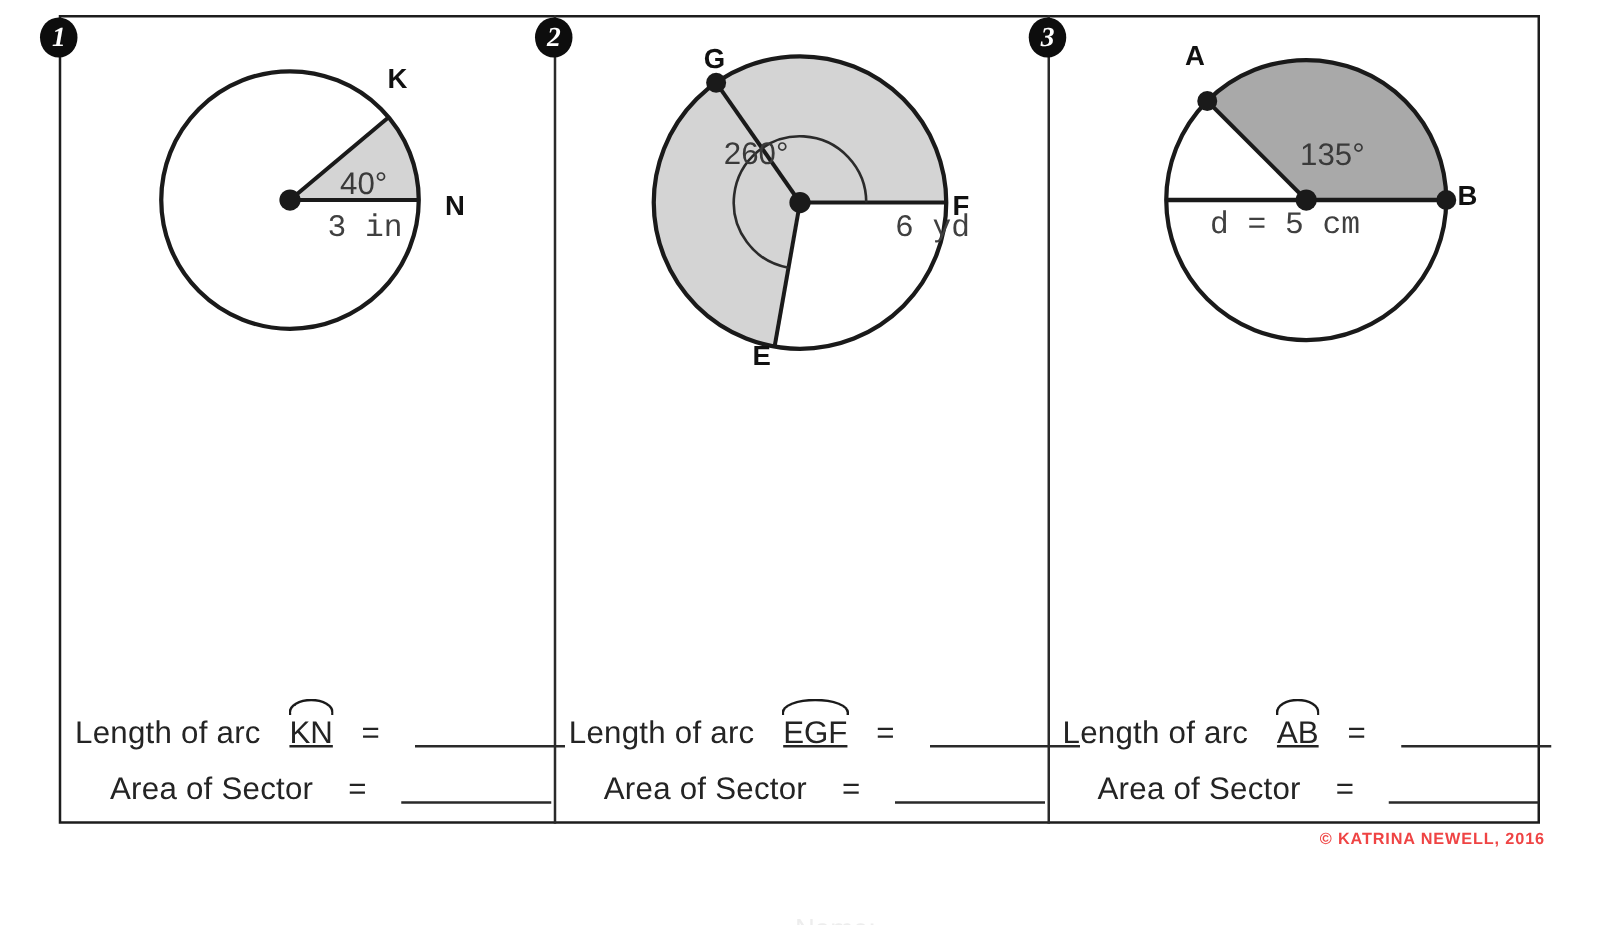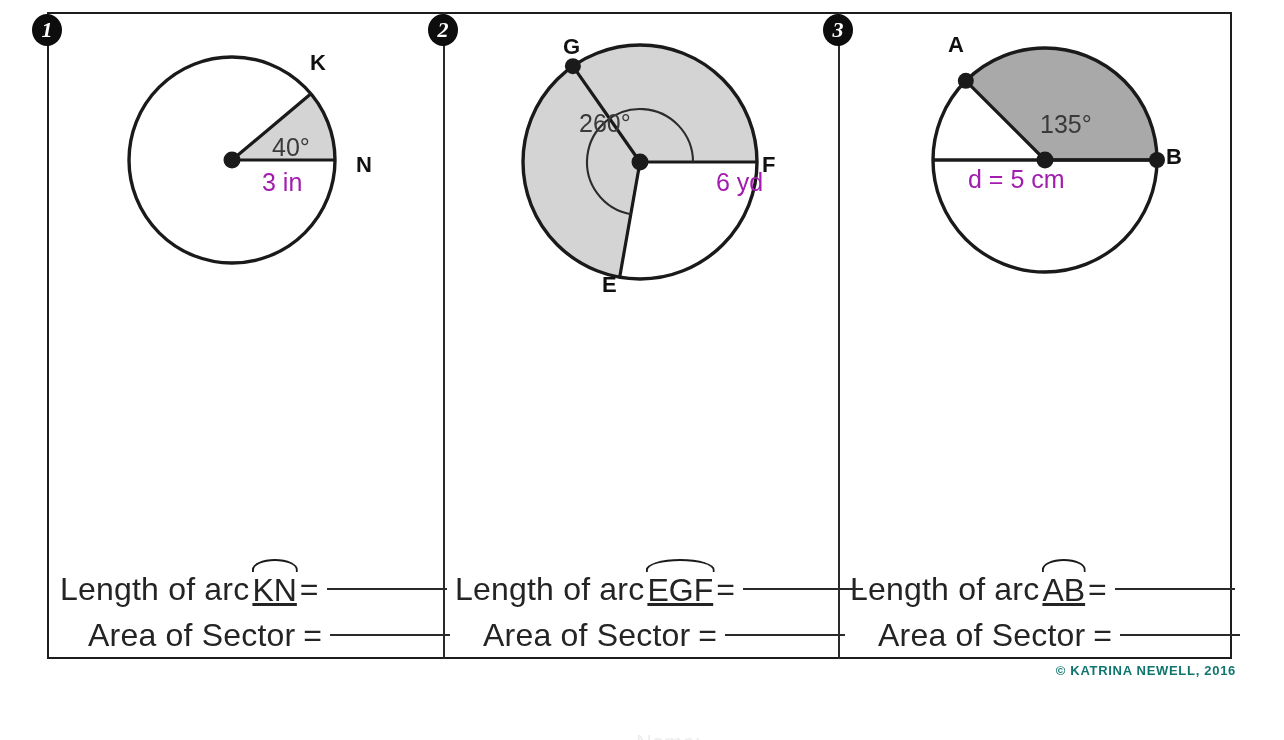--- a/index.html
+++ b/index.html
@@ -82,45 +82,46 @@
     position: absolute;
     font-family: "Liberation Sans", sans-serif;
     font-weight: bold;
     font-size: 22px;
     color: #111;
     z-index: 5;
     white-space: nowrap;
   }
   .measure-label {
     position: absolute;
-    font-family: Liberation Sans, sans-serif;
+    font-family: Liberation Mono, monospace;
     font-size: 25px;
-    color: #a21caf;
+    color: #404040;
     z-index: 5;
     white-space: nowrap;
   }
   .angle-label {
     position: absolute;
     font-family: "Liberation Sans", sans-serif;
     font-size: 25px;
     color: #3a3a3a;
     z-index: 5;
     white-space: nowrap;
   }
 
   
   .answer-row {
     position: absolute;
     font-family: "Liberation Sans", sans-serif;
-    font-size: 32px;
+    font-size: 25px;
     color: #242424;
     white-space: nowrap;
     z-index: 5;
     display: flex;
-    align-items: center;
+    align-items: flex-end;
+    gap: 20px;
   }
   .answer-row .txt { letter-spacing: 0.2px; }
   .arc-term {
     position: relative;
     display: inline-block;
     margin: 0 3px;
     padding-top: 2px;
     text-decoration: underline;
   }
   .arc-term .arc-cap {
@@ -146,21 +147,21 @@
 
   
   .copyright {
     position: absolute;
     right: 48px;
     top: 663px;
     font-family: "Liberation Sans", sans-serif;
     font-size: 13px;
     font-weight: bold;
     letter-spacing: 0.7px;
-    color: #0f766e;
+    color: #ef4444;
     z-index: 5;
     white-space: nowrap;
   }
 
   
   .footer-ghost {
     position: absolute;
     left: 636px;
     top: 730px;
     font-family: "Liberation Sans", sans-serif;

